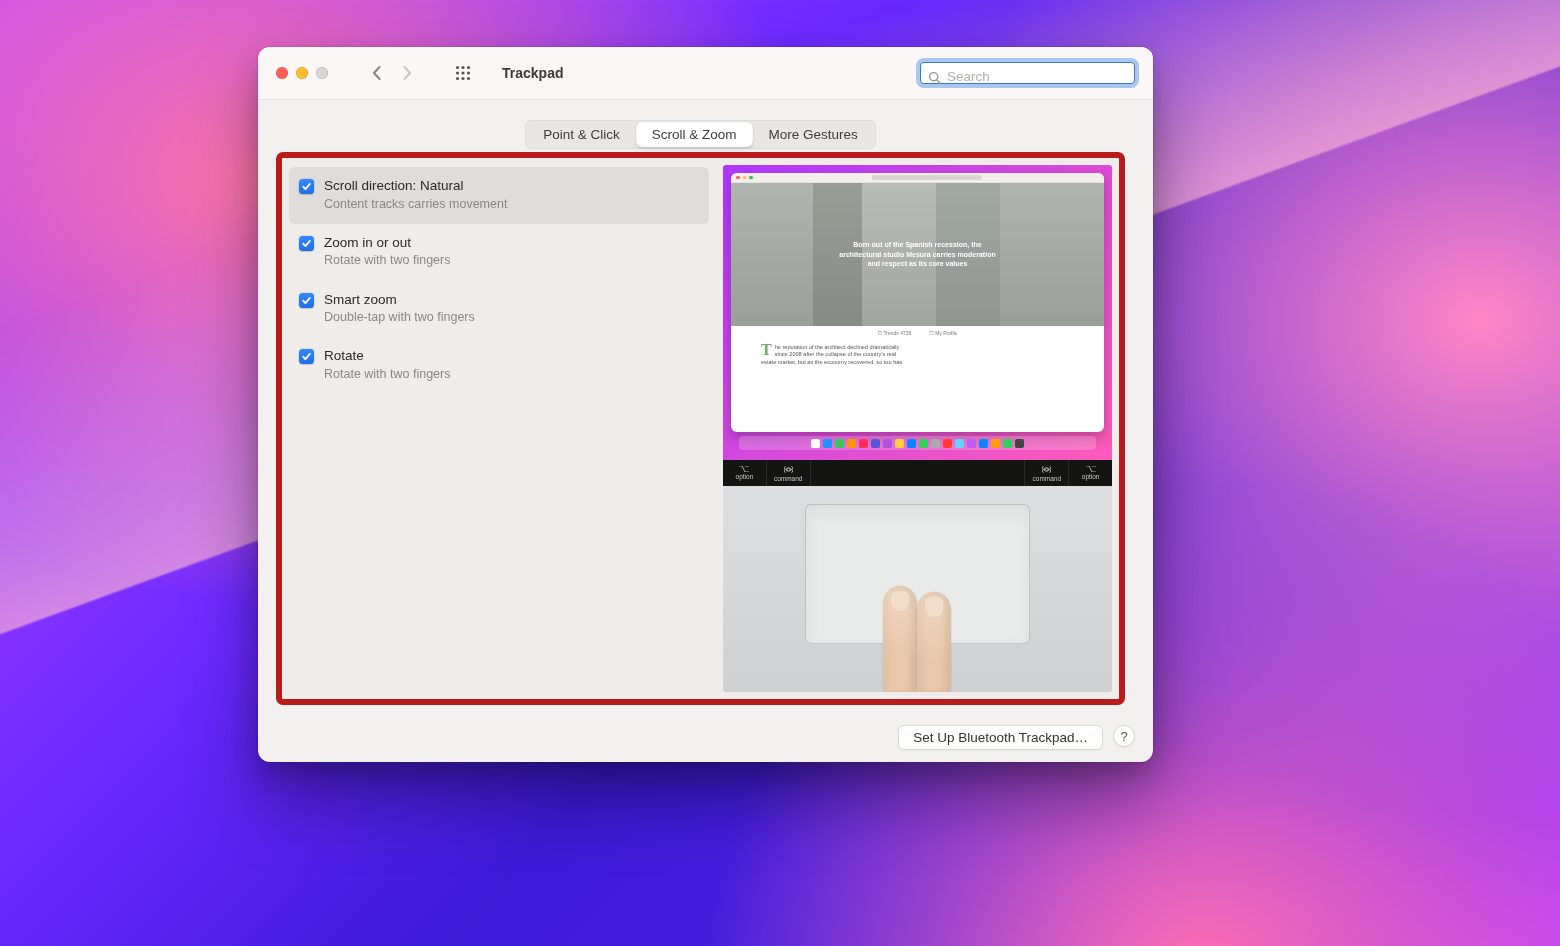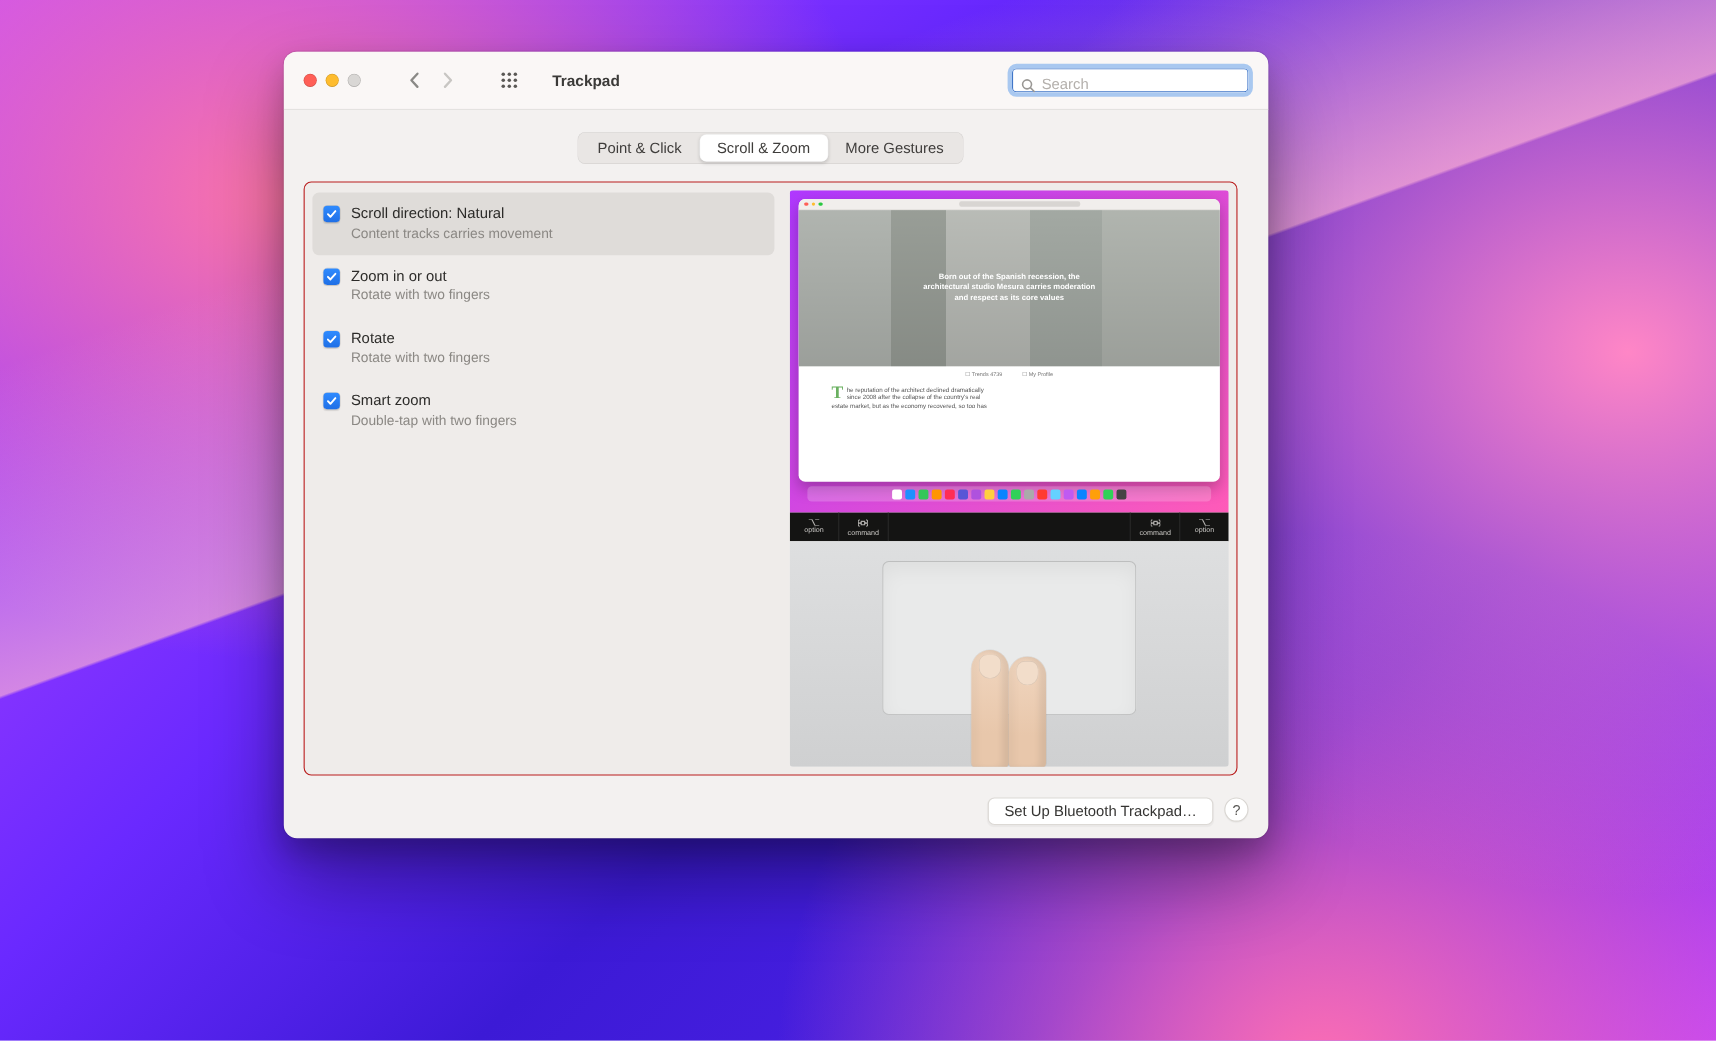--- a/index.html
+++ b/index.html
@@ -101,24 +101,24 @@
     border-radius:6px;
     cursor:pointer;
     white-space: nowrap;
   }
   .tab.active{
     background:#ffffff;
     box-shadow: 0 .5px 0 rgba(0,0,0,.06), 0 1.5px 3px rgba(0,0,0,.12), inset 0 0 0 .5px rgba(0,0,0,.06);
   }
 
   .panel {
-    margin-top: 16px;
+    margin-top: 3px;
     flex:1;
     background:#efecea;
-    border: 1px solid #b91c1c;
+    border: 6px solid #b91c1c;
     border-radius: 7px;
     padding: 7px 7px 7px 7px;
     display:flex; gap: 14px;
   }
 
   .options { width: 420px; display:flex; flex-direction:column; padding: 2px 0; }
   .opt {
     display:flex; align-items:flex-start; gap:10px;
     padding: 10px 10px 12px 10px;
     border-radius: 6px;
@@ -329,33 +329,33 @@
             <div class="opt-sub">Rotate with two fingers</div>
           </div>
         </div>
         <div class="opt">
           <div class="check">
             <svg width="11" height="11" viewBox="0 0 12 12">
                 <path d="M2.3 6.2 4.8 8.8 9.7 3.2" fill="none" stroke="#fff" stroke-width="1.9" stroke-linecap="round" stroke-linejoin="round"></path>
               </svg>
           </div>
           <div class="txt">
-            <div class="opt-title">Rotate</div>
-            <div class="opt-sub">Rotate with two fingers</div>
+            <div class="opt-title">Smart zoom</div>
+            <div class="opt-sub">Double-tap with two fingers</div>
           </div>
         </div>
         <div class="opt">
           <div class="check">
             <svg width="11" height="11" viewBox="0 0 12 12">
                 <path d="M2.3 6.2 4.8 8.8 9.7 3.2" fill="none" stroke="#fff" stroke-width="1.9" stroke-linecap="round" stroke-linejoin="round"></path>
               </svg>
           </div>
           <div class="txt">
-            <div class="opt-title">Smart zoom</div>
-            <div class="opt-sub">Double-tap with two fingers</div>
+            <div class="opt-title">Rotate</div>
+            <div class="opt-sub">Rotate with two fingers</div>
           </div>
         </div>
       </div>
 
       <div class="preview">
         <div class="pv-screen">
           <div class="pv-window">
             <div class="pv-titlebar">
               <div class="pv-dot r"></div>
               <div class="pv-dot y"></div>

